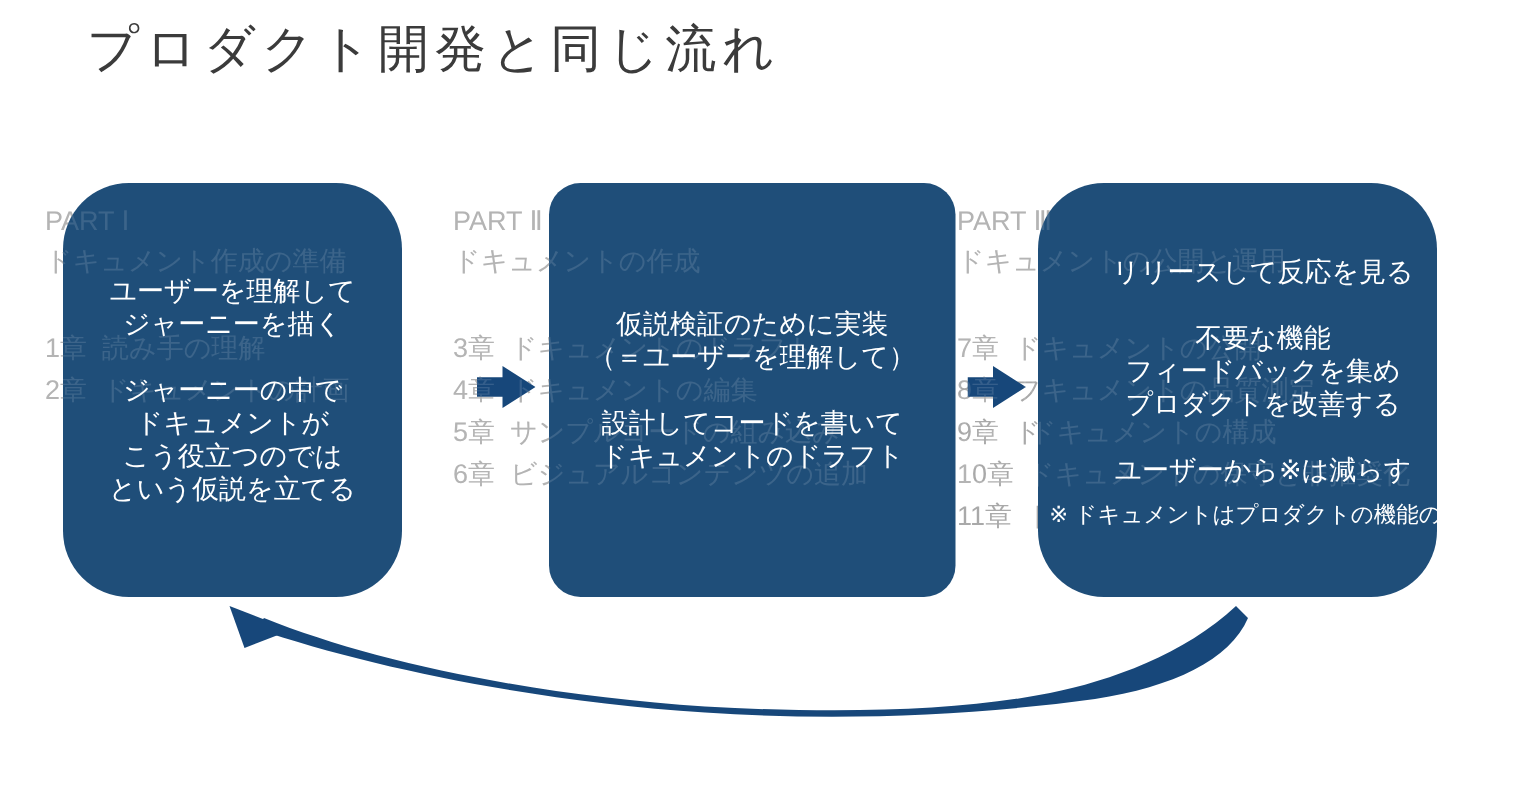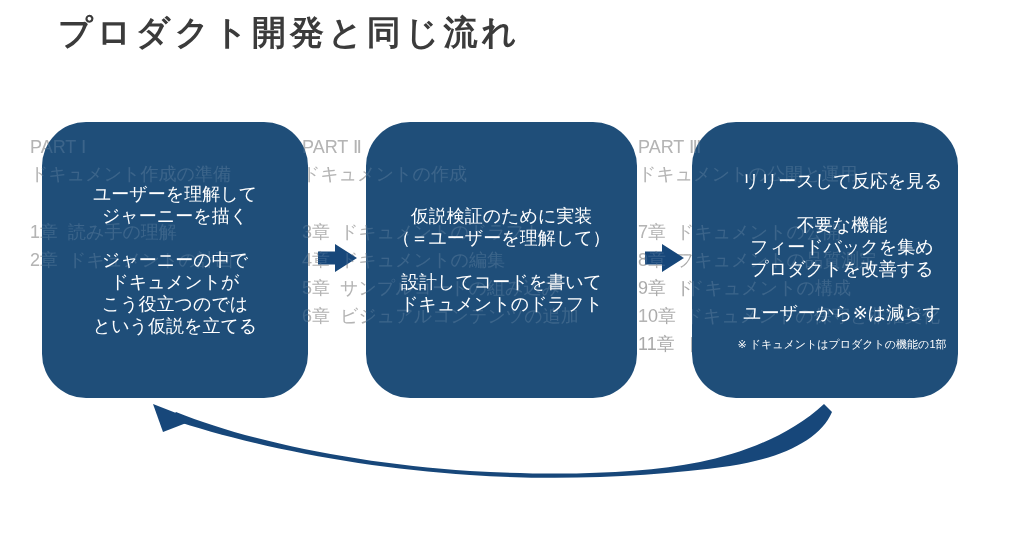--- a/index.html
+++ b/index.html
@@ -18,21 +18,21 @@
     background:var(--canvas);
     position:relative;
   }
   .stage{position:absolute;inset:0;width:1024px;height:538px;}
 
   
   .slide-title{
     position:absolute;left:58px;top:10px;
     font-size:34px;letter-spacing:4px;
     color:var(--title-text);
-    font-weight:700;
+    font-weight:400;
     white-space:nowrap;
   }
 
   
   .toc-layer{position:absolute;inset:0;pointer-events:none;}
   .toc-under{color:var(--bg-text);z-index:1;}
   .toc-over{color:var(--ghost);z-index:3;}
   .toc-col{position:absolute;top:134px;white-space:nowrap;}
   .toc-layer .toc-col:nth-child(1){left:30px;}
   .toc-layer .toc-col:nth-child(2){left:302px;}
@@ -48,30 +48,30 @@
     position:absolute;top:122px;height:276px;
     background:var(--box);
     border-radius:44px;
     z-index:2;
     display:flex;flex-direction:column;
     align-items:center;justify-content:center;
     text-align:center;
     color:var(--box-text);
     padding:14px 10px;
   }
-  .box-1{left:42px;width:266px;}
-  .box-2{left:366px;width:271px;}
+  .box-1{left:42px;width:226px;}
+  .box-2{left:366px;width:271px;border-radius:21px;}
   .box-3{left:692px;width:266px;padding-left:44px;}
   .box-lines .line{
     font-size:18px;line-height:22px;min-height:22px;
     white-space:nowrap;
   }
   .box-note{
     margin-top:13px;
-    font-size:11px;line-height:14px;
+    font-size:15px;line-height:14px;
     white-space:nowrap;
   }
 
   
   .flow-arrow{position:absolute;top:244px;width:39px;height:28px;z-index:2;}
   .flow-arrow-1{left:318px;}
   .flow-arrow-2{left:645px;}
   .flow-arrow svg{display:block;width:100%;height:100%;}
   .flow-arrow polygon{fill:var(--arrow);}
 

